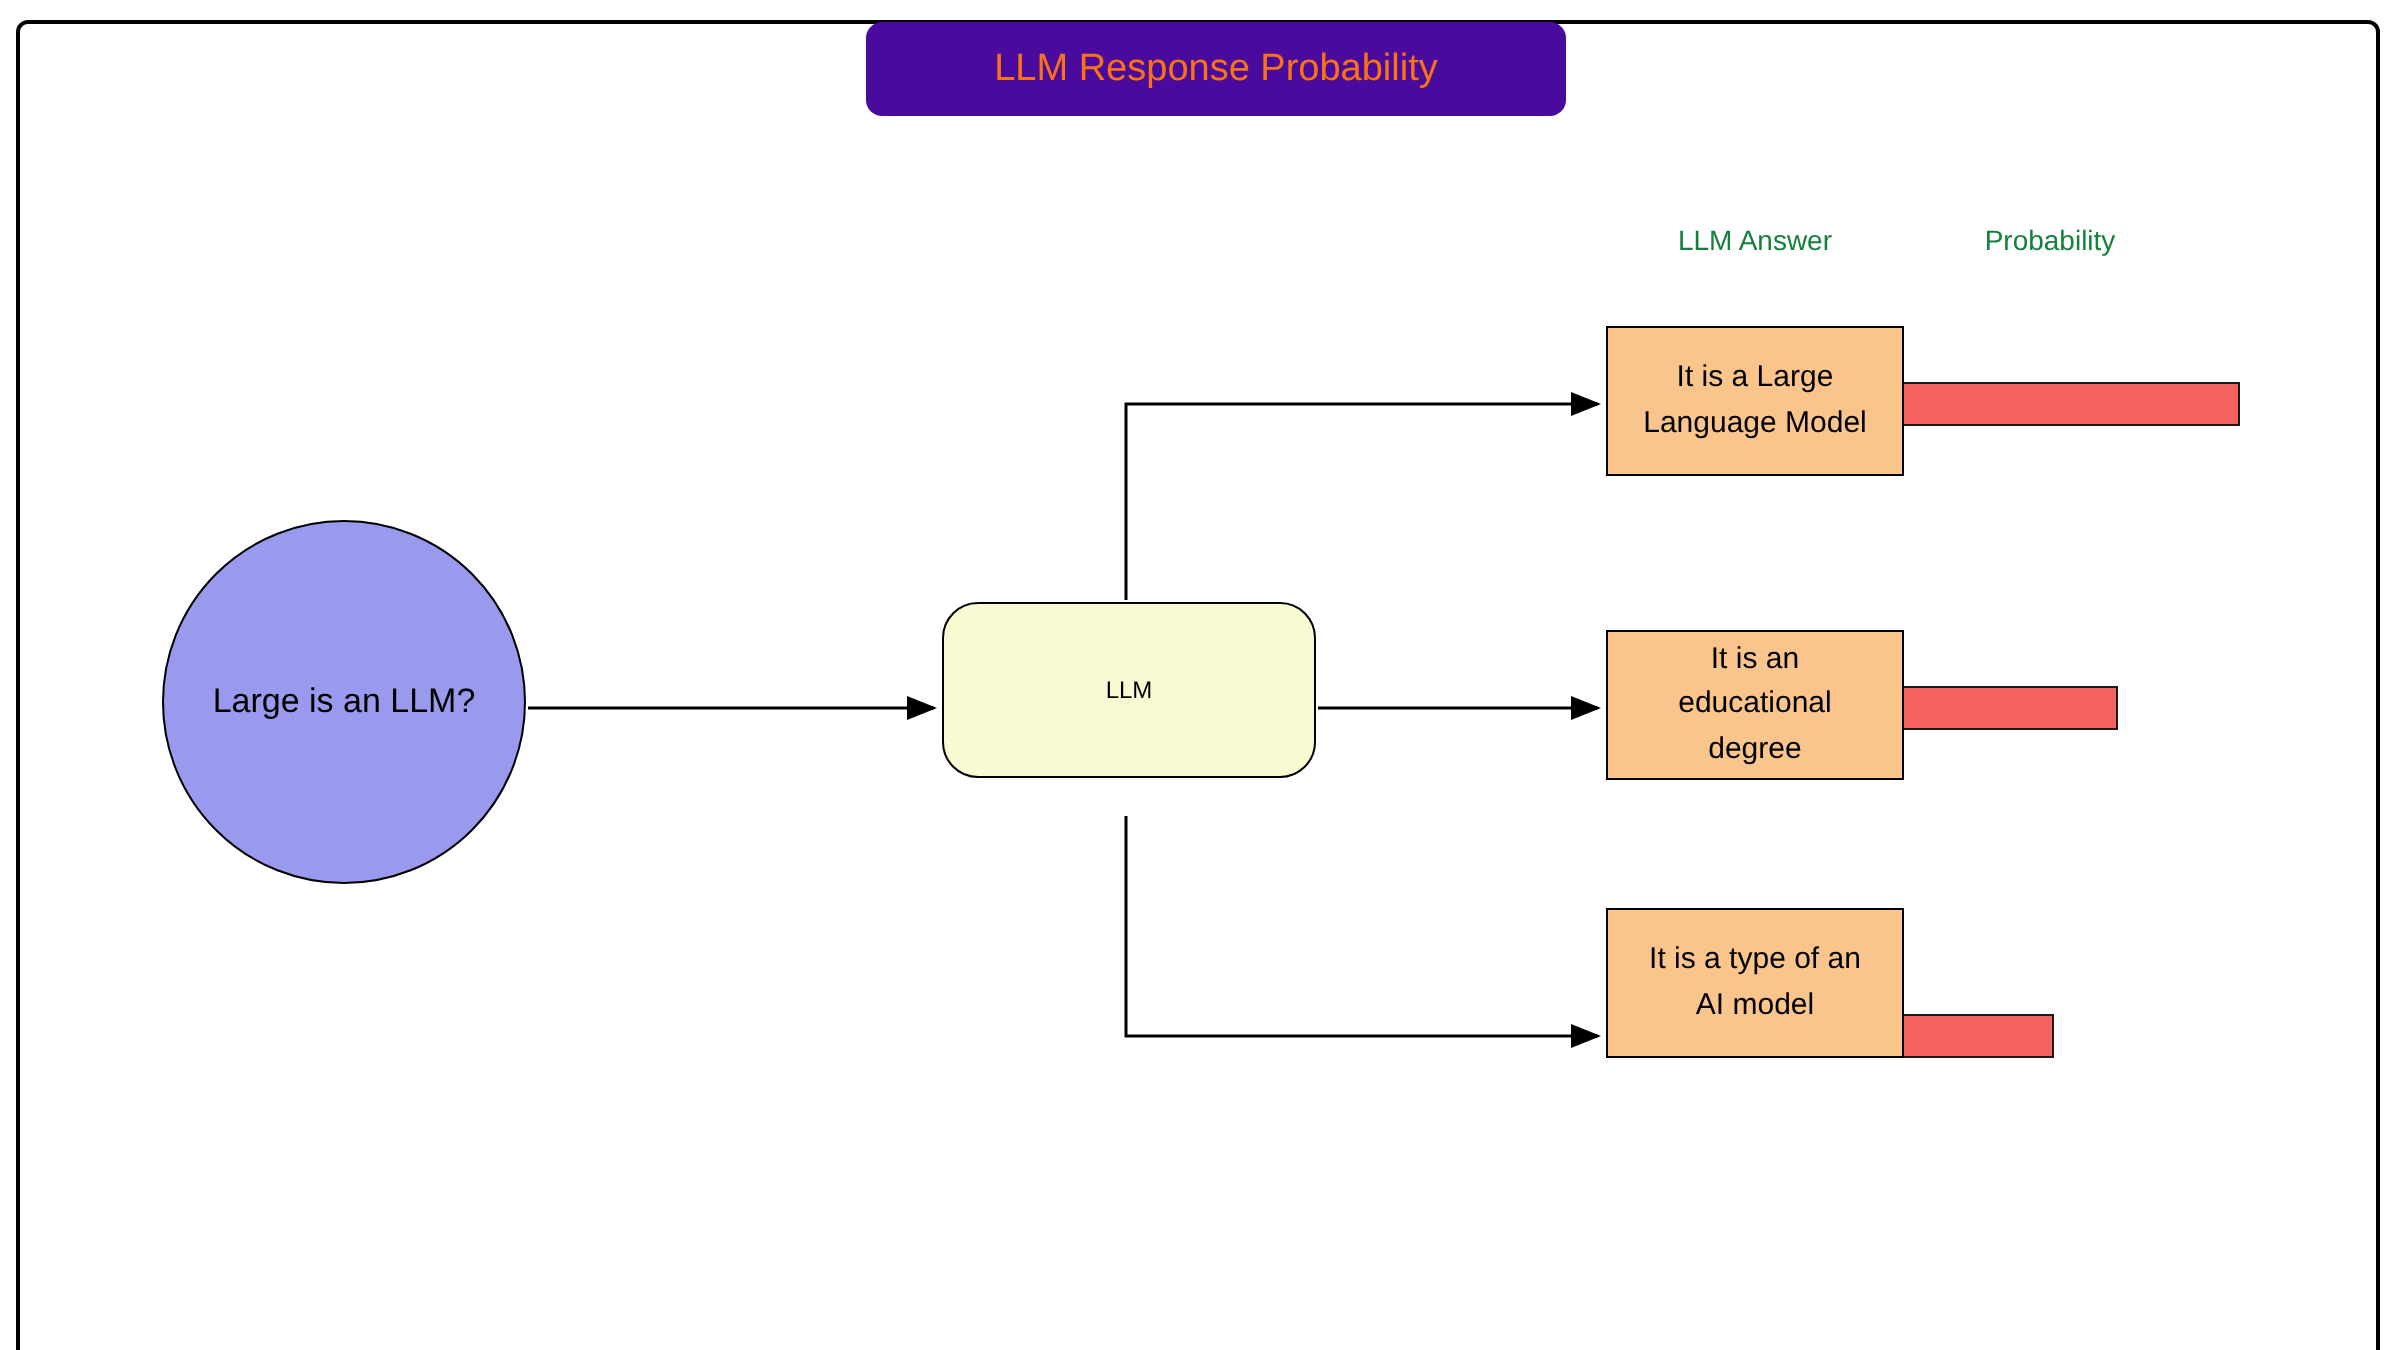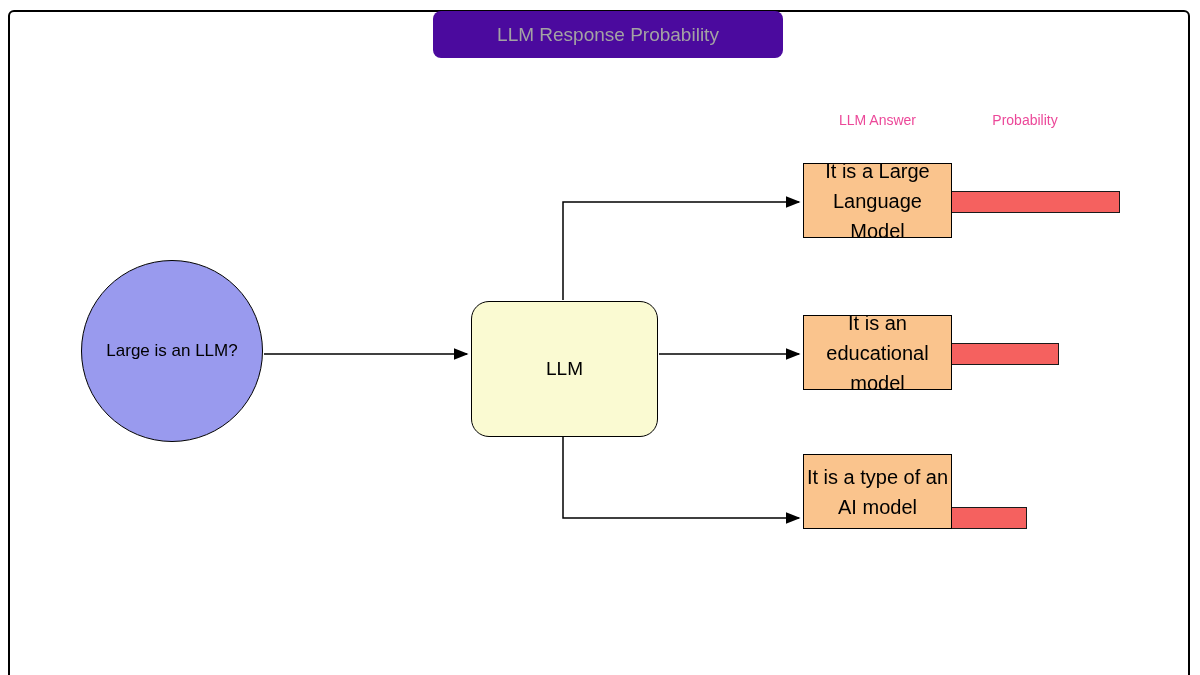--- a/index.html
+++ b/index.html
@@ -18,66 +18,66 @@
     border: 2px solid #000;
     border-radius: 6px;
     background: transparent;
   }
   .title-banner {
     position: absolute;
     left: 433px; top: 11px;
     width: 350px; height: 47px;
     background: #4B0A9E;
     border-radius: 8px;
-    color: #a3a3a3;
+    color: #f97316;
     font-size: 19px;
     display: flex; align-items: center; justify-content: center;
     z-index: 3;
   }
   .col-header {
     position: absolute;
     top: 112px;
     font-size: 14px;
     text-align: center;
-    color: #ec4899;
+    color: #15803d;
   }
   .col-header.answer { left: 803px; width: 149px; }
   .col-header.prob   { left: 955px; width: 140px; }
   .question-circle {
     position: absolute;
     left: 81px; top: 260px;
     width: 182px; height: 182px;
     border-radius: 50%;
     background: #999AEE;
     border: 1.5px solid #000;
     display: flex; align-items: center; justify-content: center;
     font-size: 17px;
     text-align: center;
     z-index: 2;
   }
   .llm-box {
     position: absolute;
     left: 471px; top: 301px;
-    width: 187px; height: 136px;
+    width: 187px; height: 88px;
     background: #FAFAD2;
     border: 1.5px solid #000;
     border-radius: 18px;
     display: flex; align-items: center; justify-content: center;
-    font-size: 19px;
+    font-size: 12px;
     z-index: 2;
   }
   .answer-box {
     position: absolute;
     left: 803px;
     width: 149px; height: 75px;
     background: #FAC48D;
     border: 1.5px solid #000;
     display: flex; align-items: center; justify-content: center;
     text-align: center;
-    font-size: 20px;
+    font-size: 15px;
     line-height: 1.5;
     white-space: pre-line;
     z-index: 2;
   }
   .answer-box.a0 { top: 163px; }
   .answer-box.a1 { top: 315px; }
   .answer-box.a2 { top: 454px; }
   .prob-bar {
     position: absolute;
     left: 950px;
@@ -129,21 +129,21 @@
   <span>LLM</span>
 </div>
 
 <div class="answer-box a0">
   <span>It is a Large
 Language Model</span>
 </div>
 <div class="answer-box a1">
   <span>It is an
 educational
-model</span>
+degree</span>
 </div>
 <div class="answer-box a2">
   <span>It is a type of an
 AI model</span>
 </div>
 
 <div class="prob-bar b0" style="width: 170px;"></div>
 <div class="prob-bar b1" style="width: 109px;"></div>
 <div class="prob-bar b2" style="width: 77px;"></div>
 

